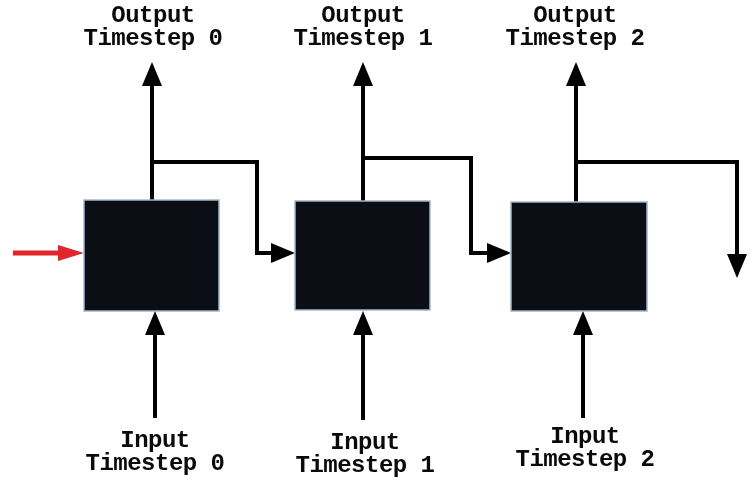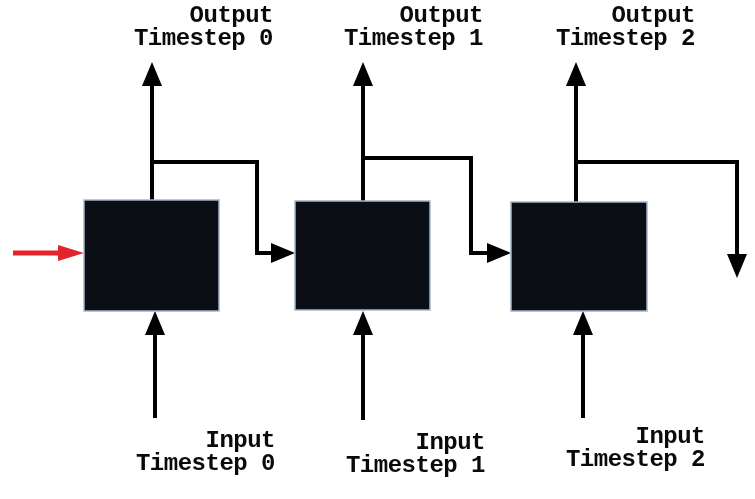--- a/index.html
+++ b/index.html
@@ -16,21 +16,21 @@
     font-family: "Liberation Mono", "DejaVu Sans Mono", monospace;
   }
   .stage svg {
     position: absolute;
     left: 0;
     top: 0;
   }
   .lbl {
     position: absolute;
     width: 240px;
-    text-align: right;
+    text-align: center;
     font-weight: bold;
     font-size: 24px;
     line-height: 23px;
     letter-spacing: -0.5px;
     color: #0a0a0a;
     white-space: pre-line;
     user-select: none;
   }
   .out-lbl-0 { left: 33px;  top: 4px; }
   .out-lbl-1 { left: 243px; top: 4px; }

